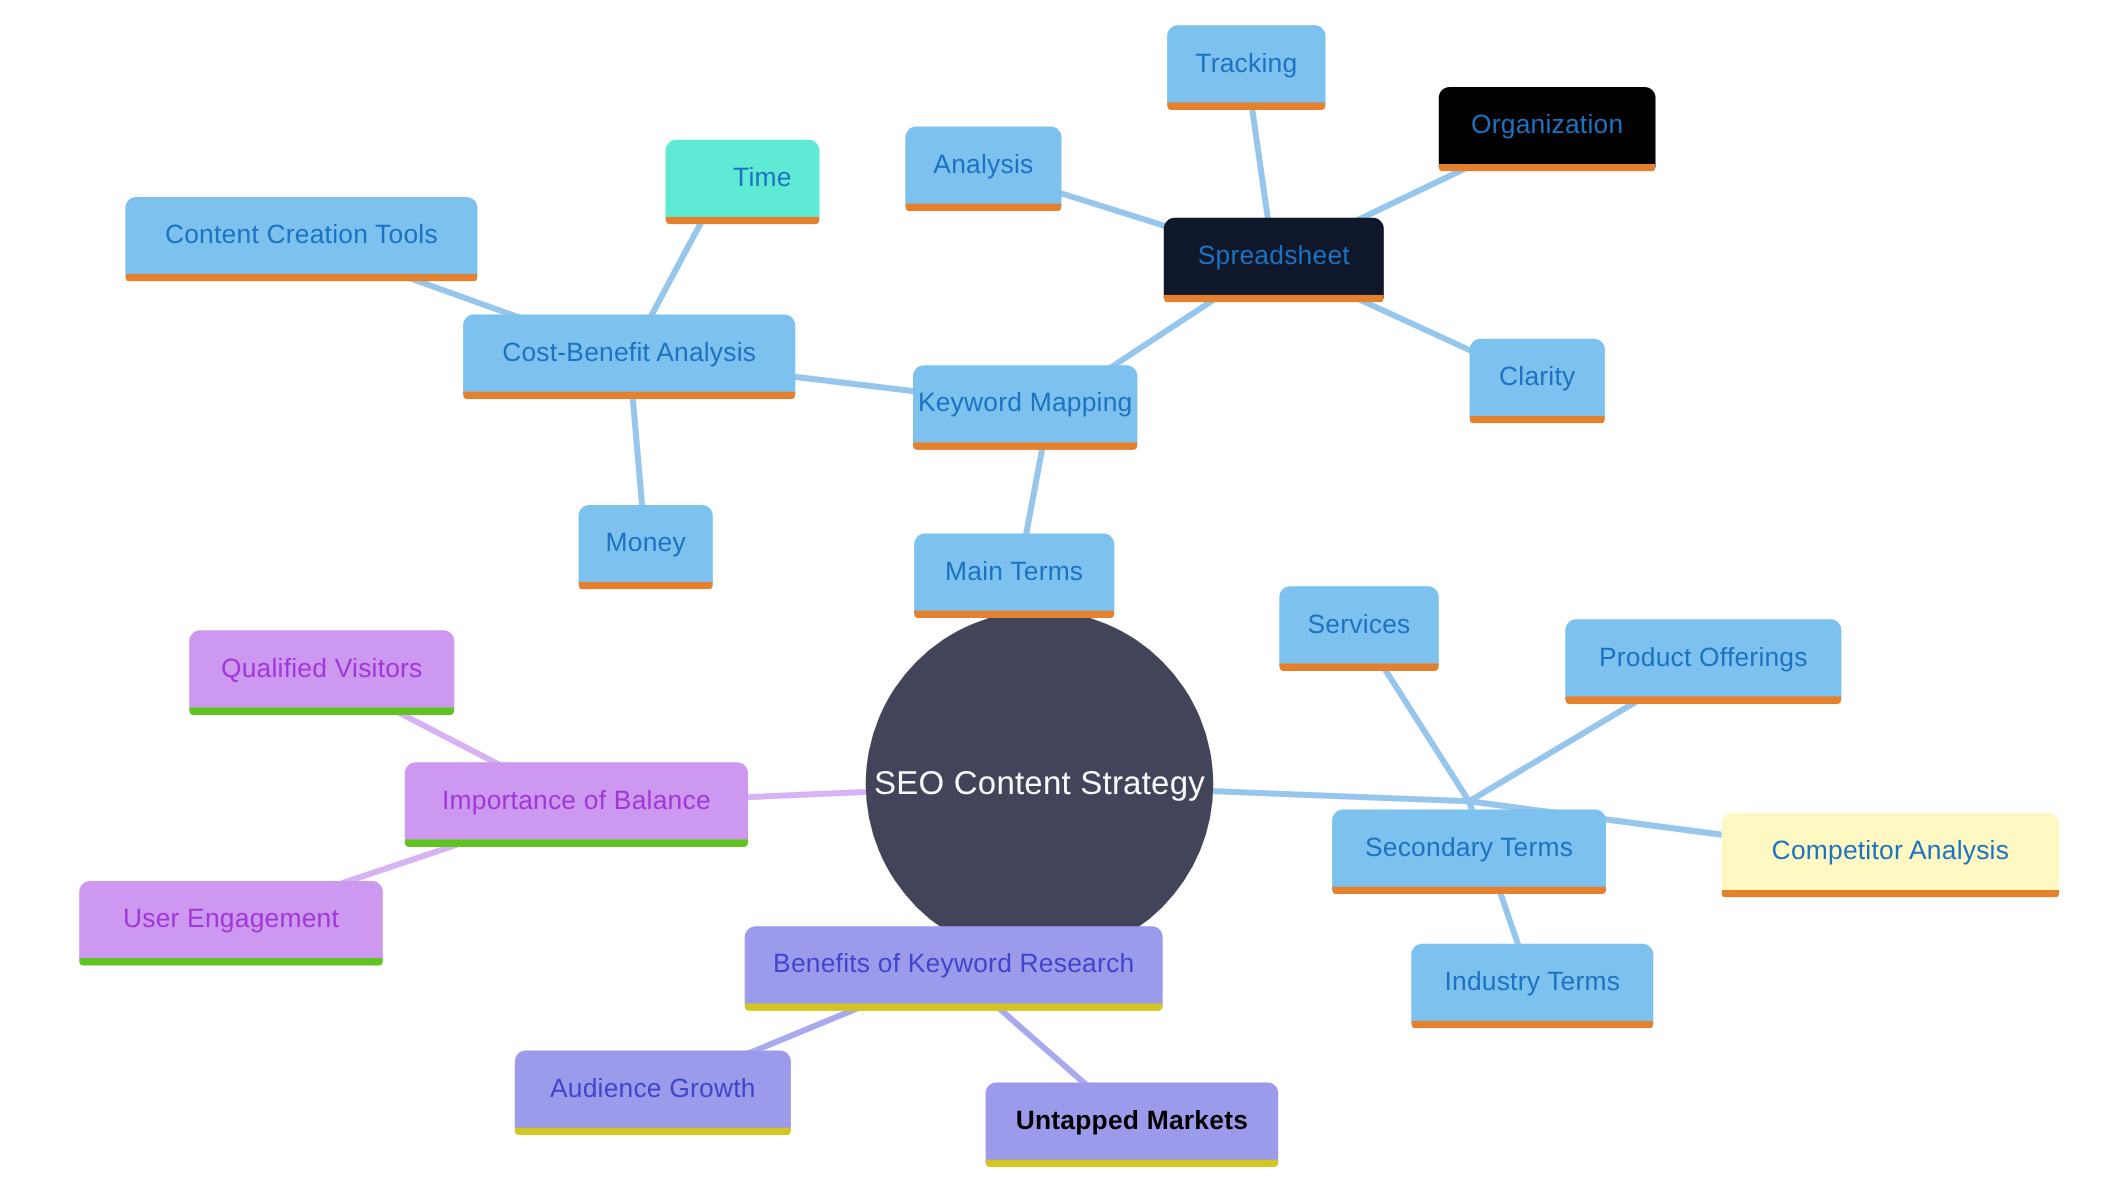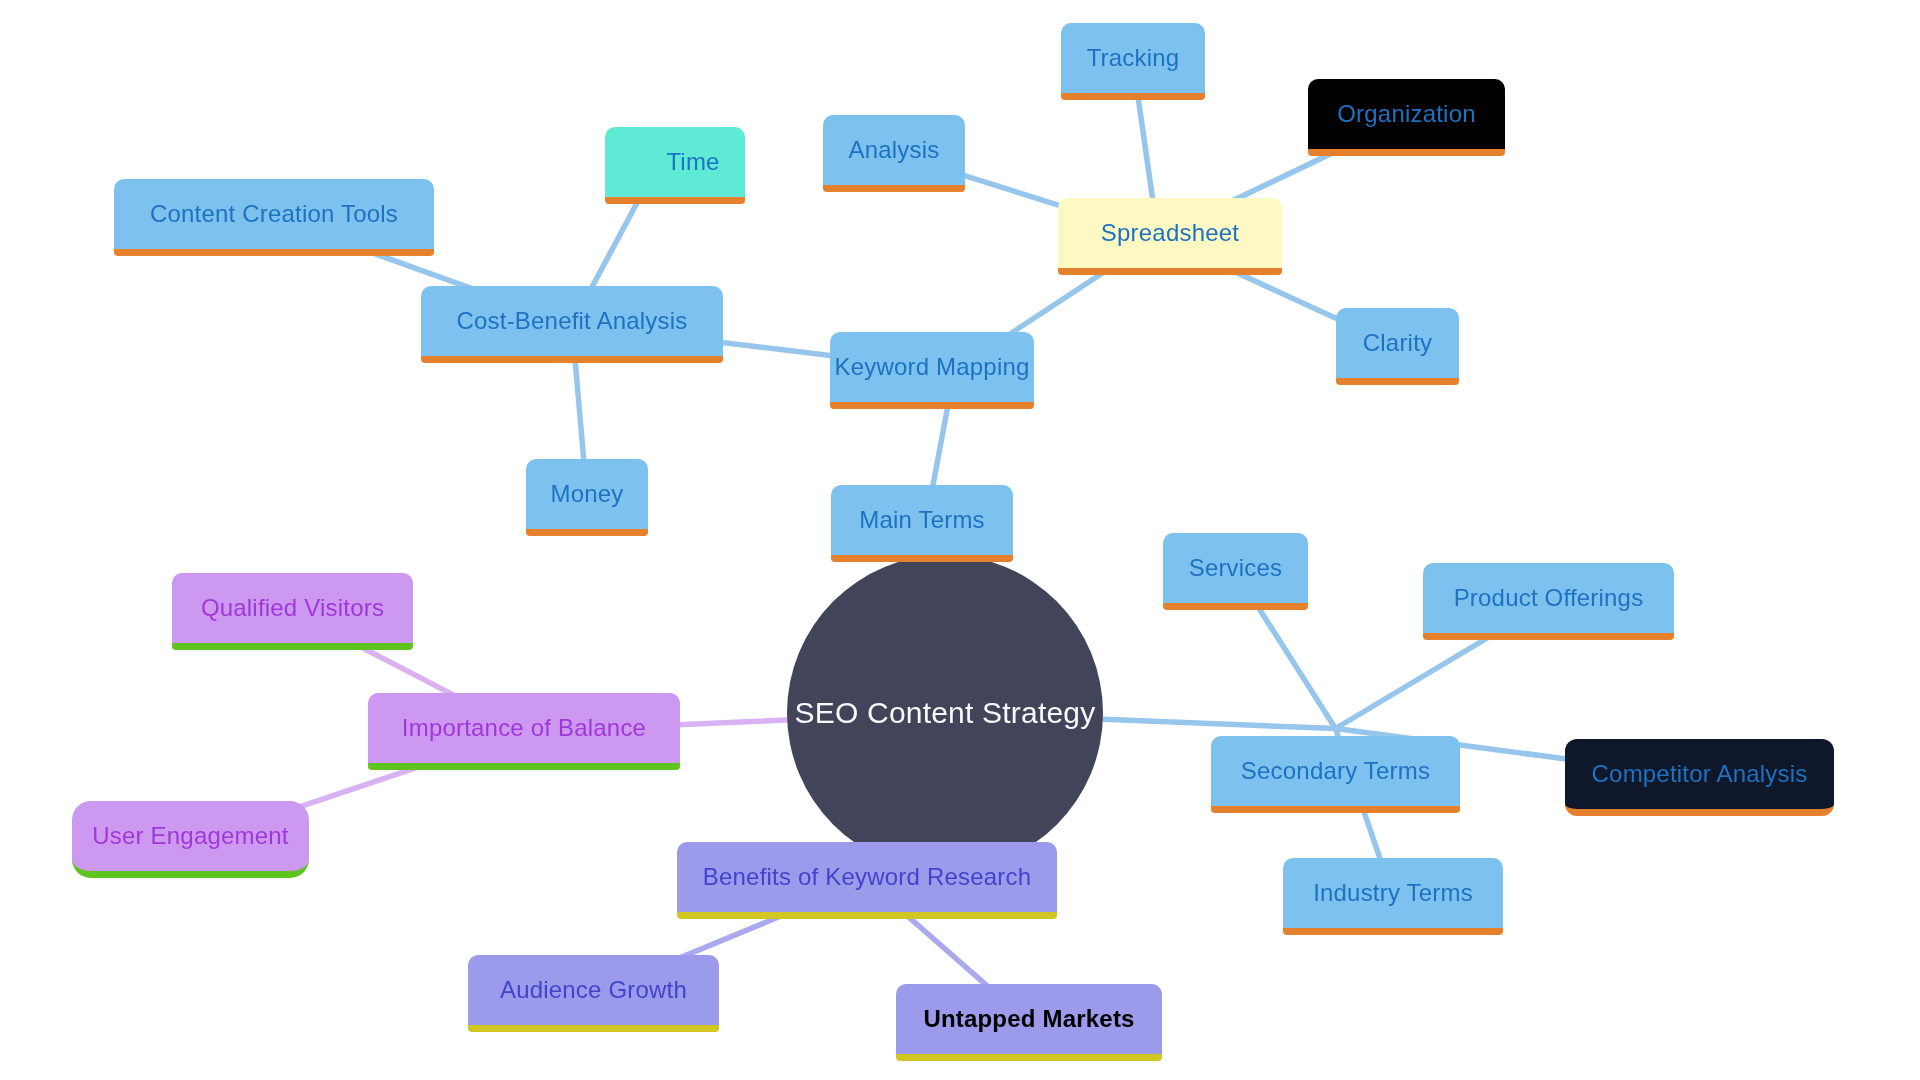--- a/index.html
+++ b/index.html
@@ -85,21 +85,21 @@
   <div id="nodes-layer">
       <div class="node" style="left: 1061px; top: 23px; width: 144px; background: rgb(125, 193, 239); border-bottom-color: rgb(229, 129, 45);">
         <span class="label" style="color: rgb(29, 114, 193);">Tracking</span>
       </div>
       <div class="node" style="left: 1308px; top: 79px; width: 197px; background: #000000; border-bottom-color: rgb(229, 129, 45);">
         <span class="label" style="color: rgb(29, 114, 193);">Organization</span>
       </div>
       <div class="node" style="left: 823px; top: 115px; width: 142px; background: rgb(125, 193, 239); border-bottom-color: rgb(229, 129, 45);">
         <span class="label" style="color: rgb(29, 114, 193);">Analysis</span>
       </div>
-      <div class="node" style="left: 1058px; top: 198px; width: 224px; background: #fef9c3; border-bottom-color: rgb(229, 129, 45);">
+      <div class="node" style="left: 1058px; top: 198px; width: 200px; background: #0f172a; border-bottom-color: rgb(229, 129, 45);">
         <span class="label" style="color: rgb(29, 114, 193);">Spreadsheet</span>
       </div>
       <div class="node" style="left: 1336px; top: 308px; width: 123px; background: rgb(125, 193, 239); border-bottom-color: rgb(229, 129, 45);">
         <span class="label" style="color: rgb(29, 114, 193);">Clarity</span>
       </div>
       <div class="node" style="left: 114px; top: 179px; width: 320px; background: rgb(125, 193, 239); border-bottom-color: rgb(229, 129, 45);">
         <span class="label" style="color: rgb(29, 114, 193);">Content Creation Tools</span>
       </div>
       <div class="node" style="left: 605px; top: 127px; width: 104px; background: #5eead4; border-bottom-color: rgb(229, 129, 45); padding-left: 36px;">
         <span class="label" style="color: rgb(29, 114, 193);">Time</span>
@@ -118,33 +118,33 @@
       </div>
       <div class="node" style="left: 1163px; top: 533px; width: 145px; background: rgb(125, 193, 239); border-bottom-color: rgb(229, 129, 45);">
         <span class="label" style="color: rgb(29, 114, 193);">Services</span>
       </div>
       <div class="node" style="left: 1423px; top: 563px; width: 251px; background: rgb(125, 193, 239); border-bottom-color: rgb(229, 129, 45);">
         <span class="label" style="color: rgb(29, 114, 193);">Product Offerings</span>
       </div>
       <div class="node" style="left: 1211px; top: 690px; width: 249px; background: rgb(125, 193, 239); border-bottom-color: rgb(229, 129, 45); margin-top: 46px;">
         <span class="label" style="color: rgb(29, 114, 193);">Secondary Terms</span>
       </div>
-      <div class="node" style="left: 1565px; top: 739px; width: 269px; background: #0f172a; border-bottom-color: rgb(229, 129, 45); border-radius: 12px;">
+      <div class="node" style="left: 1565px; top: 739px; width: 307px; background: #fef9c3; border-bottom-color: rgb(229, 129, 45);">
         <span class="label" style="color: rgb(29, 114, 193);">Competitor Analysis</span>
       </div>
       <div class="node" style="left: 1283px; top: 858px; width: 220px; background: rgb(125, 193, 239); border-bottom-color: rgb(229, 129, 45);">
         <span class="label" style="color: rgb(29, 114, 193);">Industry Terms</span>
       </div>
       <div class="node" style="left: 172px; top: 573px; width: 241px; background: rgb(205, 152, 240); border-bottom-color: rgb(95, 196, 31);">
         <span class="label" style="color: rgb(161, 55, 217);">Qualified Visitors</span>
       </div>
       <div class="node" style="left: 368px; top: 693px; width: 312px; background: rgb(205, 152, 240); border-bottom-color: rgb(95, 196, 31);">
         <span class="label" style="color: rgb(161, 55, 217);">Importance of Balance</span>
       </div>
-      <div class="node" style="left: 72px; top: 801px; width: 237px; background: rgb(205, 152, 240); border-bottom-color: rgb(95, 196, 31); border-radius: 19px;">
+      <div class="node" style="left: 72px; top: 801px; width: 276px; background: rgb(205, 152, 240); border-bottom-color: rgb(95, 196, 31);">
         <span class="label" style="color: rgb(161, 55, 217);">User Engagement</span>
       </div>
       <div class="node" style="left: 677px; top: 842px; width: 380px; background: rgb(156, 154, 234); border-bottom-color: rgb(210, 198, 35);">
         <span class="label" style="color: rgb(66, 69, 203);">Benefits of Keyword Research</span>
       </div>
       <div class="node" style="left: 468px; top: 955px; width: 251px; background: rgb(156, 154, 234); border-bottom-color: rgb(210, 198, 35);">
         <span class="label" style="color: rgb(66, 69, 203);">Audience Growth</span>
       </div>
       <div class="node" style="left: 896px; top: 984px; width: 266px; background: rgb(156, 154, 234); border-bottom-color: rgb(210, 198, 35);">
         <span class="label" style="color: #000000; font-weight: bold;">Untapped Markets</span>

